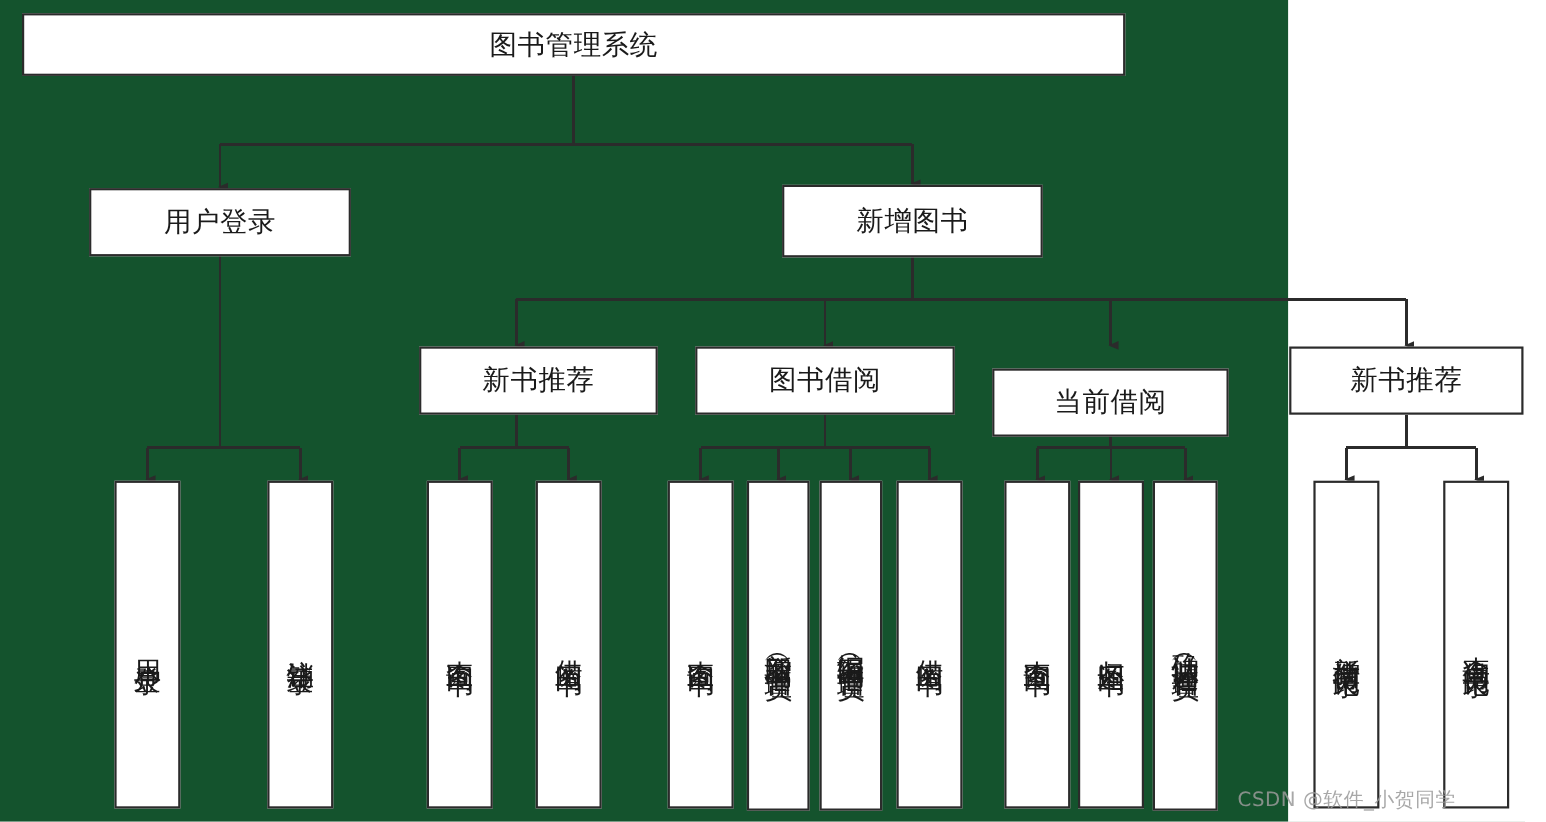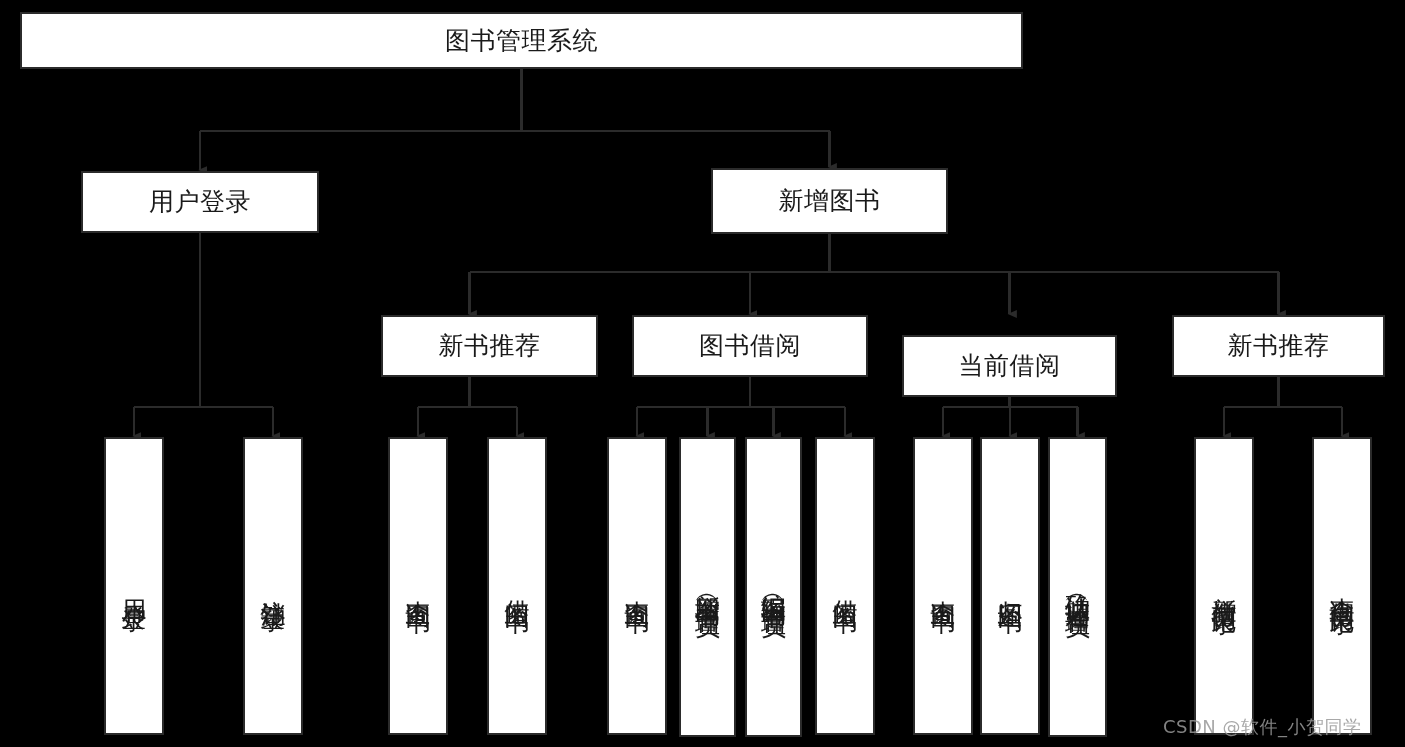--- a/index.html
+++ b/index.html
@@ -2,22 +2,22 @@
 <html><head>
 <meta charset="utf-8">
 <style>
   html,body{margin:0;padding:0;background:#ffffff;}
   body{
     font-family:"DejaVu Sans","Liberation Sans",sans-serif;
     width:1405px;height:747px;overflow:hidden;
   }
   #canvas{
     position:relative;
-    width:1405px;height:747px;
-    background:#000000;
+    width:1171px;height:747px;
+    background:#14532d;
   }
   svg.wires{
     position:absolute;left:0;top:0;
     width:1405px;height:747px;
     pointer-events:none;
   }
   .node{
     position:absolute;
     box-sizing:border-box;
     border:2.5px solid #2b2b2b;
@@ -162,14 +162,14 @@
         <span class="node-label">确认归还（管理员）</span>
       </div>
       <div class="node vertical" style="left: 1194px; top: 437px; width: 60px; height: 298px;">
         <span class="node-label">新增借阅记录</span>
       </div>
       <div class="node vertical" style="left: 1312px; top: 437px; width: 60px; height: 298px;">
         <span class="node-label">查询借阅记录</span>
       </div>
     </div>
 
-  <div class="watermark" style="left: 1163px; top: 715px;">CSDN @软件_小贺同学</div>
+  <div class="watermark" style="left: 1125px; top: 715px;">CSDN @软件_小贺同学</div>
 </div>
 
 </body></html>

